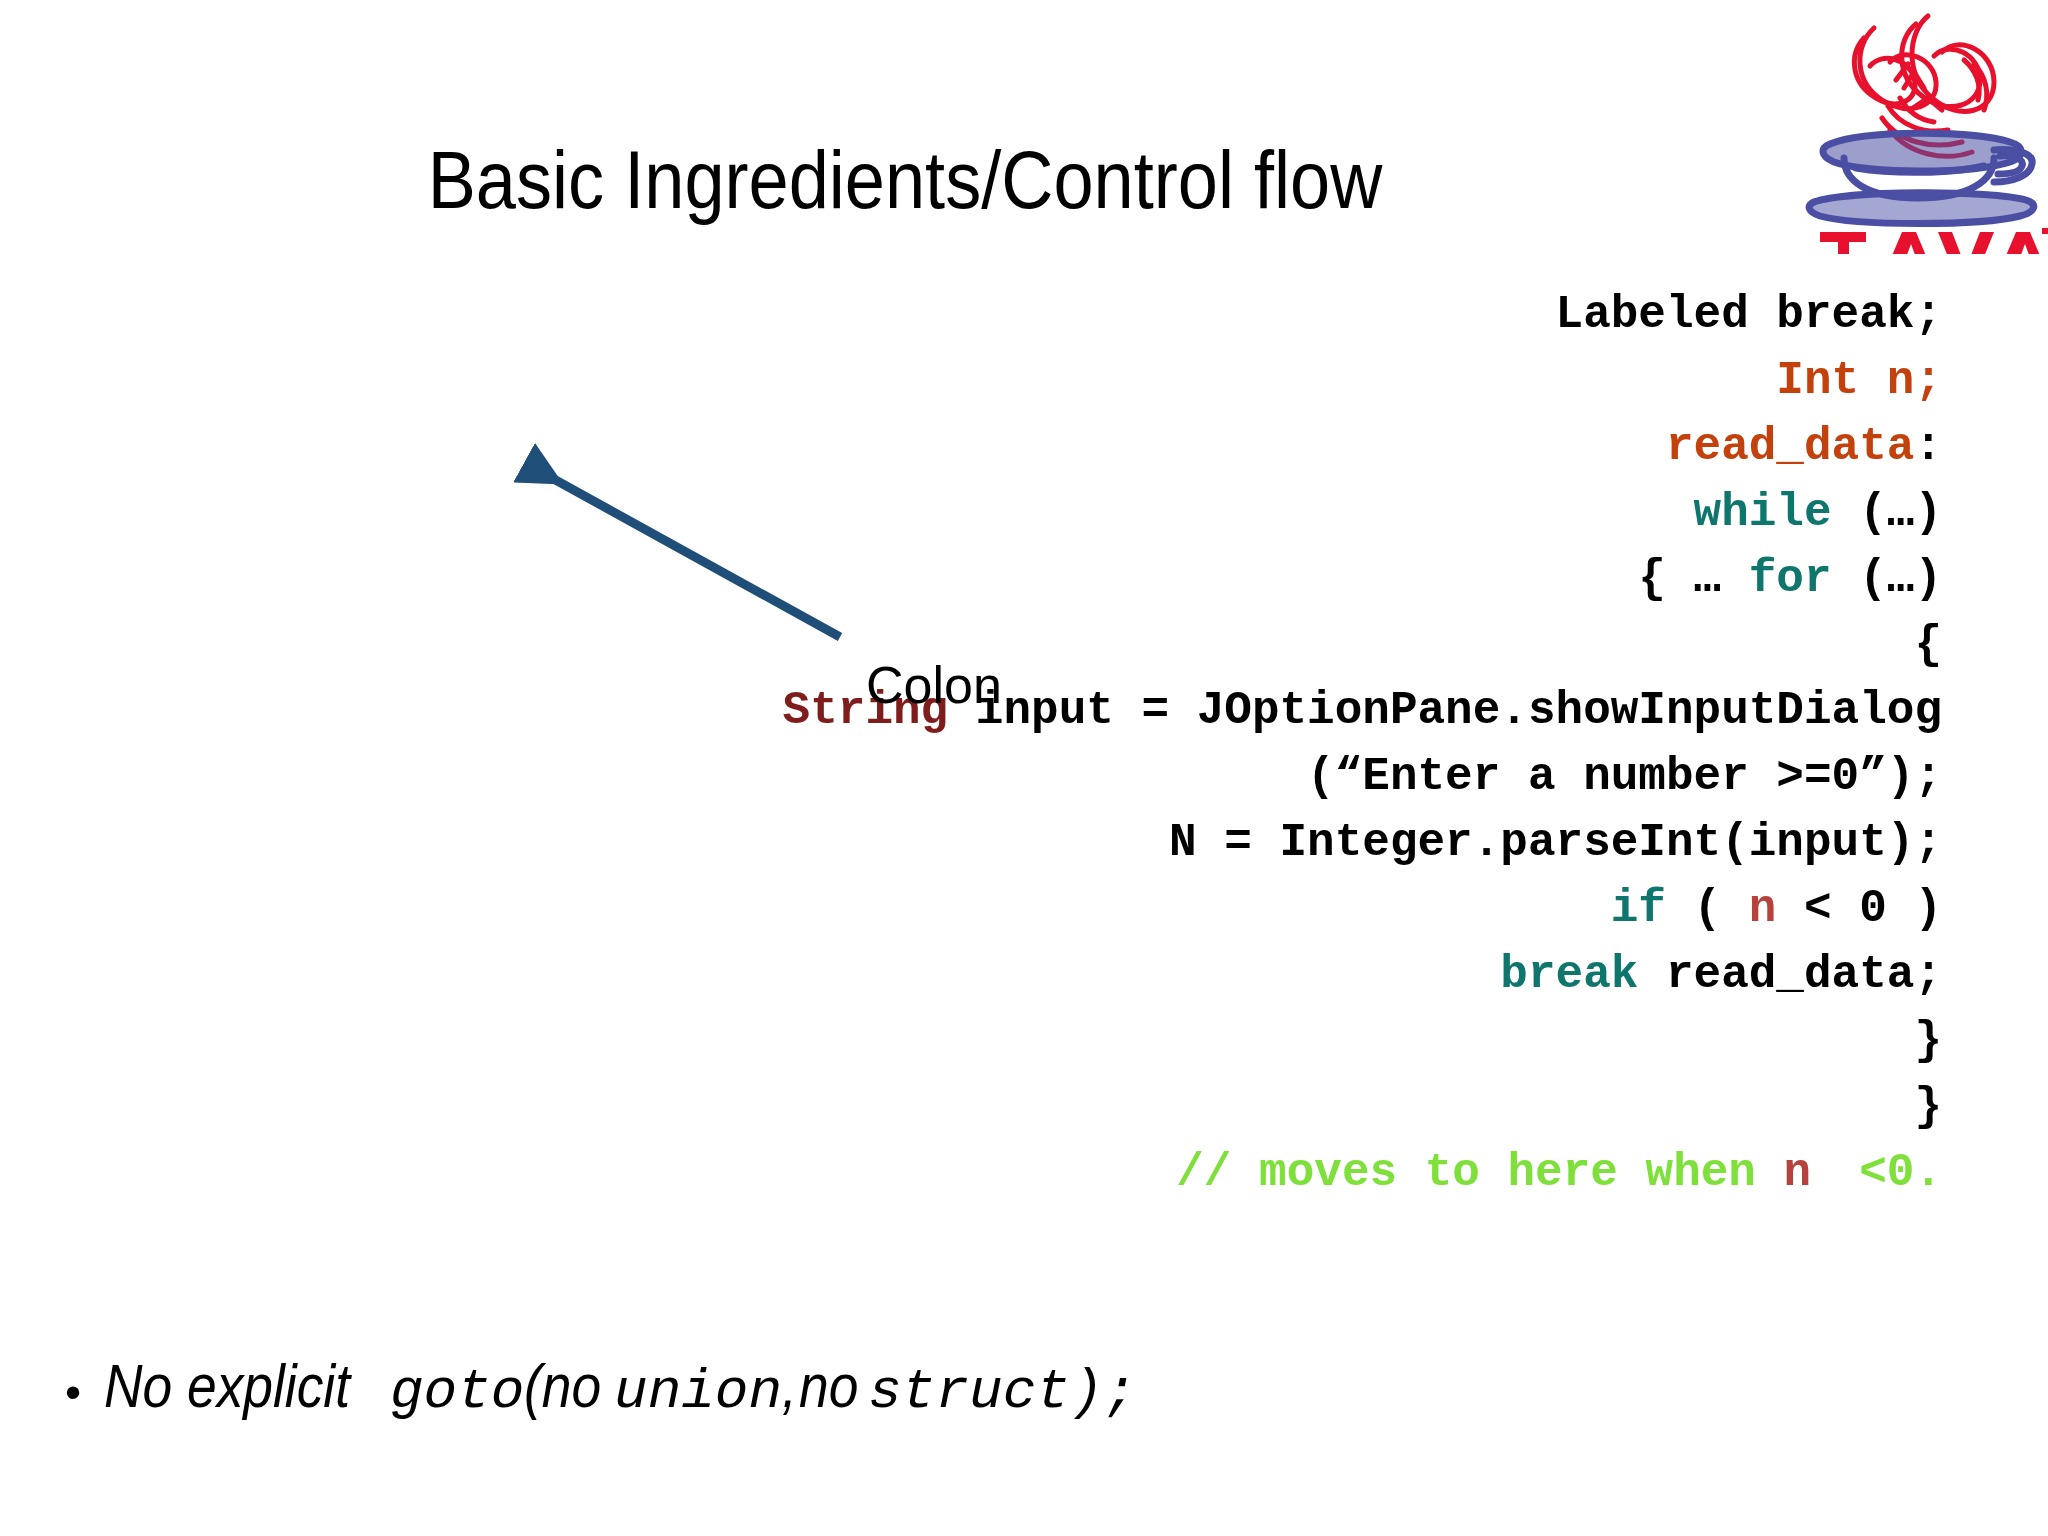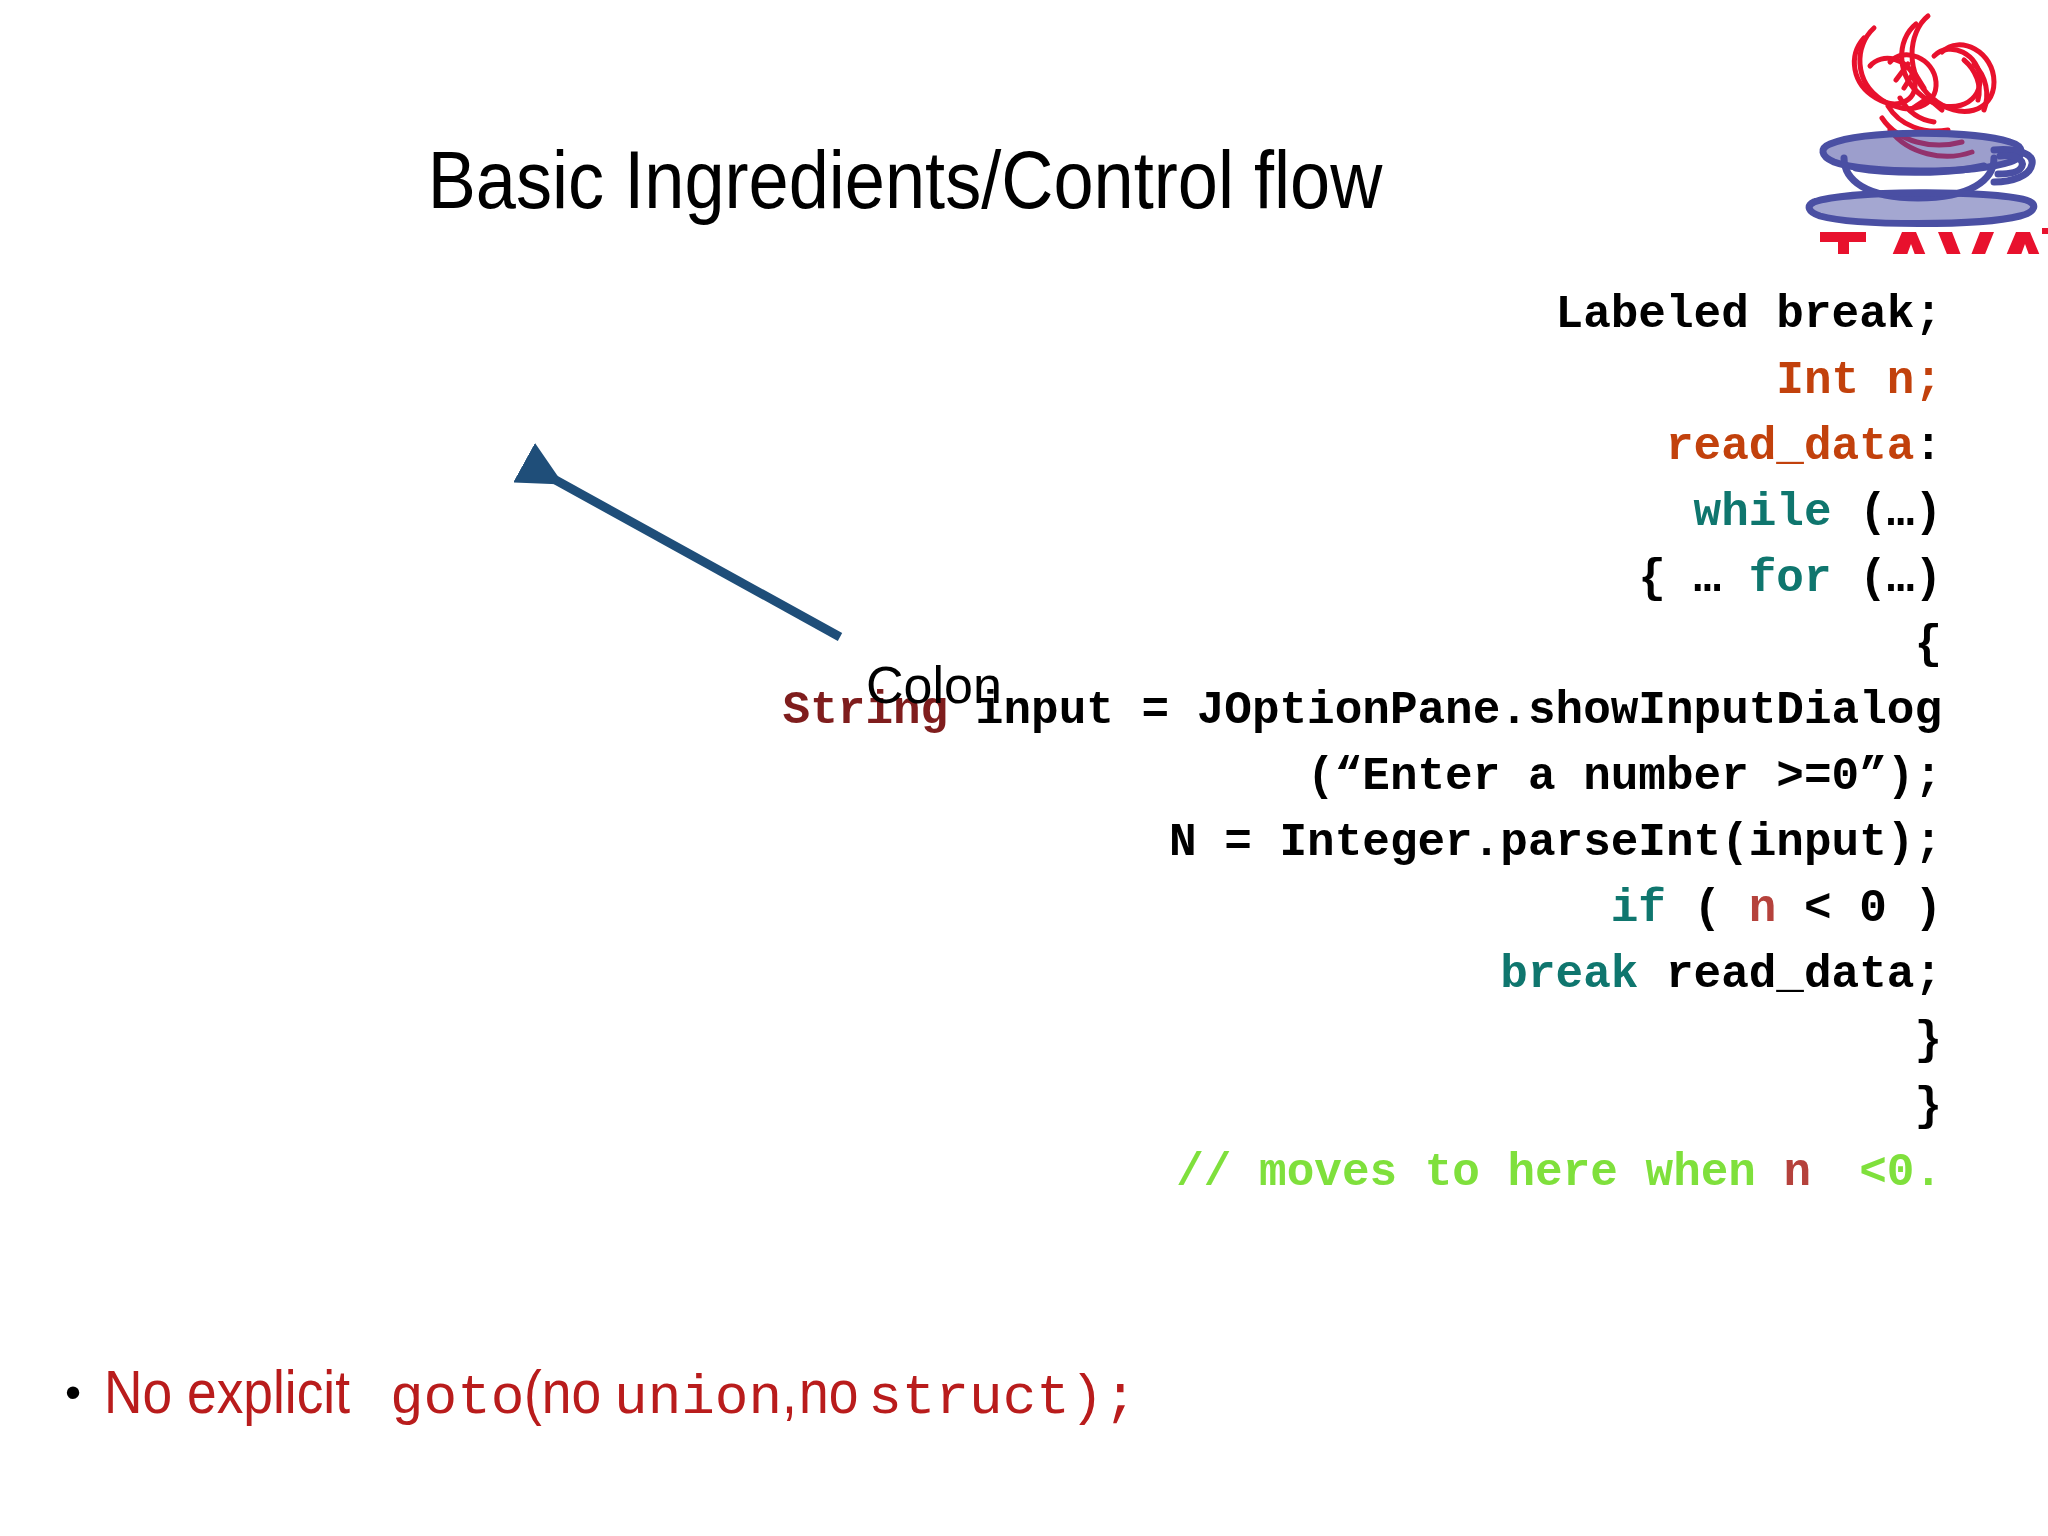--- a/index.html
+++ b/index.html
@@ -111,23 +111,24 @@
   #bullet-marker {
     width: 62px;
     flex: 0 0 62px;
     font-size: 46px;
     line-height: 80px;
     color: #000000;
     text-align: center;
   }
   #bullet-text {
     font-size: 62px;
-    line-height: 80px;
-    color: #b91c1c;
+    line-height: 68px;
+    color: #000000;
     white-space: nowrap;
+    font-style: italic;
   }
   .sans-narrow {
     font-family: "Liberation Sans Narrow", "Liberation Sans", sans-serif;
     transform: scaleX(0.86);
     display: inline-block;
     transform-origin: left center;
   }
   .mono-plain {
     font-family: "Liberation Mono", "DejaVu Sans Mono", monospace;
     font-weight: 400;

